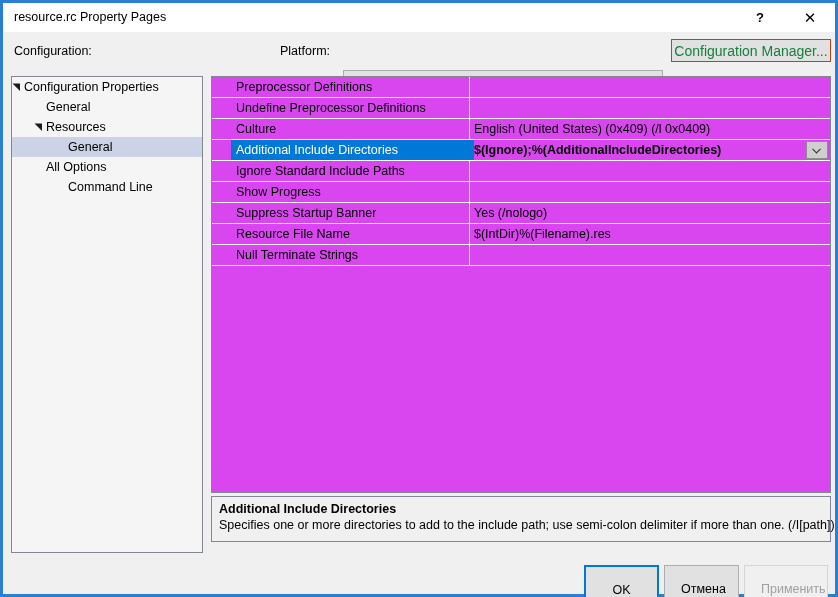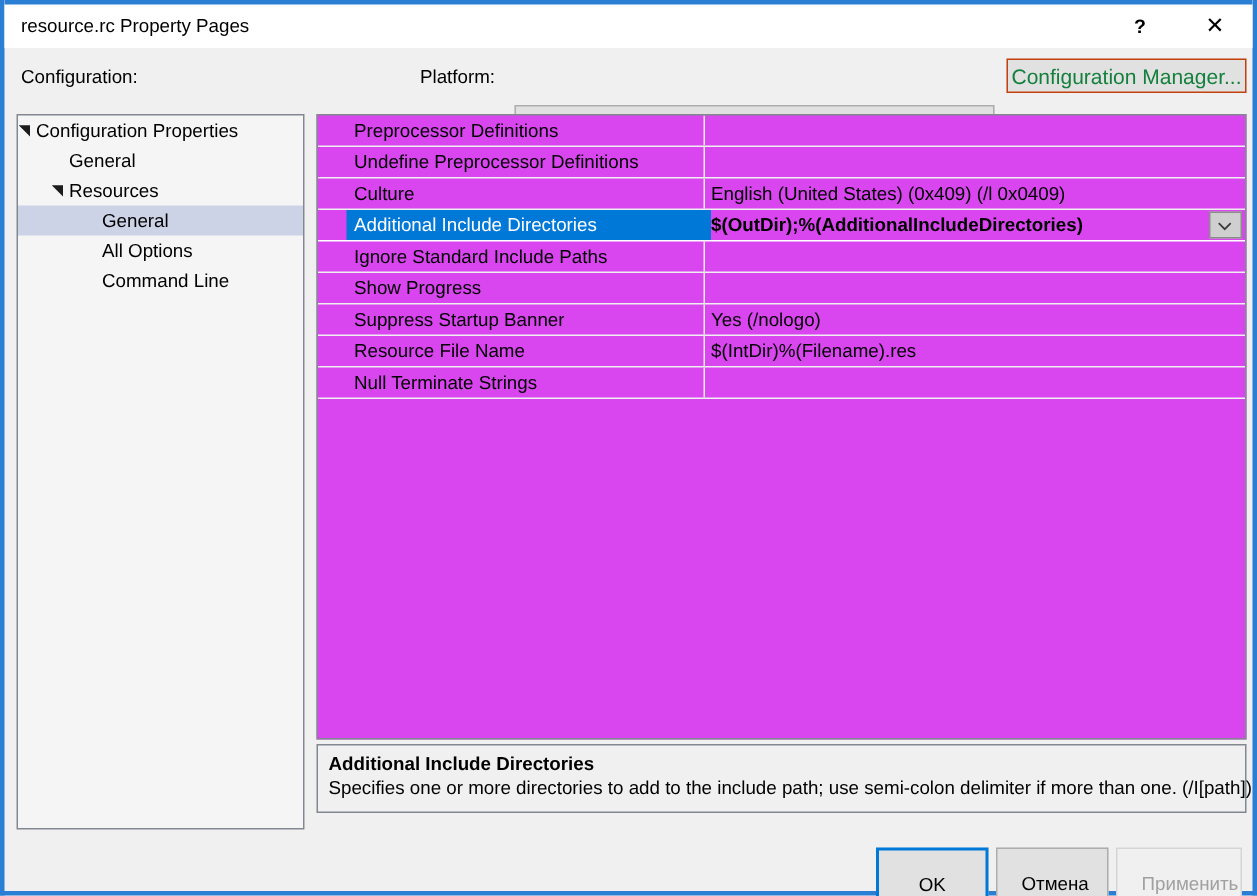--- a/index.html
+++ b/index.html
@@ -339,21 +339,21 @@
 
   <div id="tree-panel">
       <div class="tree-item"><svg class="tw-arrow" viewBox="0 0 9 9" style="left: 0px;">
           <path d="M0.5 0.5 L8 8 L8 0.5 Z" fill="#1c1c1c"></path>
         </svg><span class="tree-label" style="margin-left: 12px;">Configuration Properties</span></div>
       <div class="tree-item"><span class="tree-label" style="margin-left: 34px;">General</span></div>
       <div class="tree-item"><svg class="tw-arrow" viewBox="0 0 9 9" style="left: 22px;">
           <path d="M0.5 0.5 L8 8 L8 0.5 Z" fill="#1c1c1c"></path>
         </svg><span class="tree-label" style="margin-left: 34px;">Resources</span></div>
       <div class="tree-item selected"><span class="tree-label" style="margin-left: 56px;">General</span></div>
-      <div class="tree-item"><span class="tree-label" style="margin-left: 56px;">All Options</span></div>
+      <div class="tree-item"><span class="tree-label" style="margin-left: 34px;">All Options</span></div>
       <div class="tree-item"><span class="tree-label" style="margin-left: 56px;">Command Line</span></div>
     </div>
 
   <div id="grid-panel">
     <div id="grid-rows">
         <div class="prop-row">
           <div class="prop-divider"></div>
           <div class="prop-name">Preprocessor Definitions</div>
           <div class="prop-value"></div>
         </div>
@@ -364,21 +364,21 @@
         </div>
         <div class="prop-row">
           <div class="prop-divider"></div>
           <div class="prop-name">Culture</div>
           <div class="prop-value">English (United States) (0x409) (/l 0x0409)</div>
         </div>
         <div class="prop-row selected">
           <div class="name-fill"></div>
           <div class="sel-bar"></div>
           <div class="prop-name">Additional Include Directories</div>
-          <div class="prop-value">$(OutDir);%(AdditionalIncludeDirectories)</div>
+          <div class="prop-value">$(Ignore);%(AdditionalIncludeDirectories)</div>
           <div id="value-dropdown">
             <svg class="dd-arrow" viewBox="0 0 9 6">
               <path d="M0.5 0.8 L4.5 4.8 L8.5 0.8" fill="none" stroke="#3c3c3c" stroke-width="1.2"></path>
             </svg>
           </div>
         </div>
         <div class="prop-row">
           <div class="prop-divider"></div>
           <div class="prop-name">Ignore Standard Include Paths</div>
           <div class="prop-value"></div>

